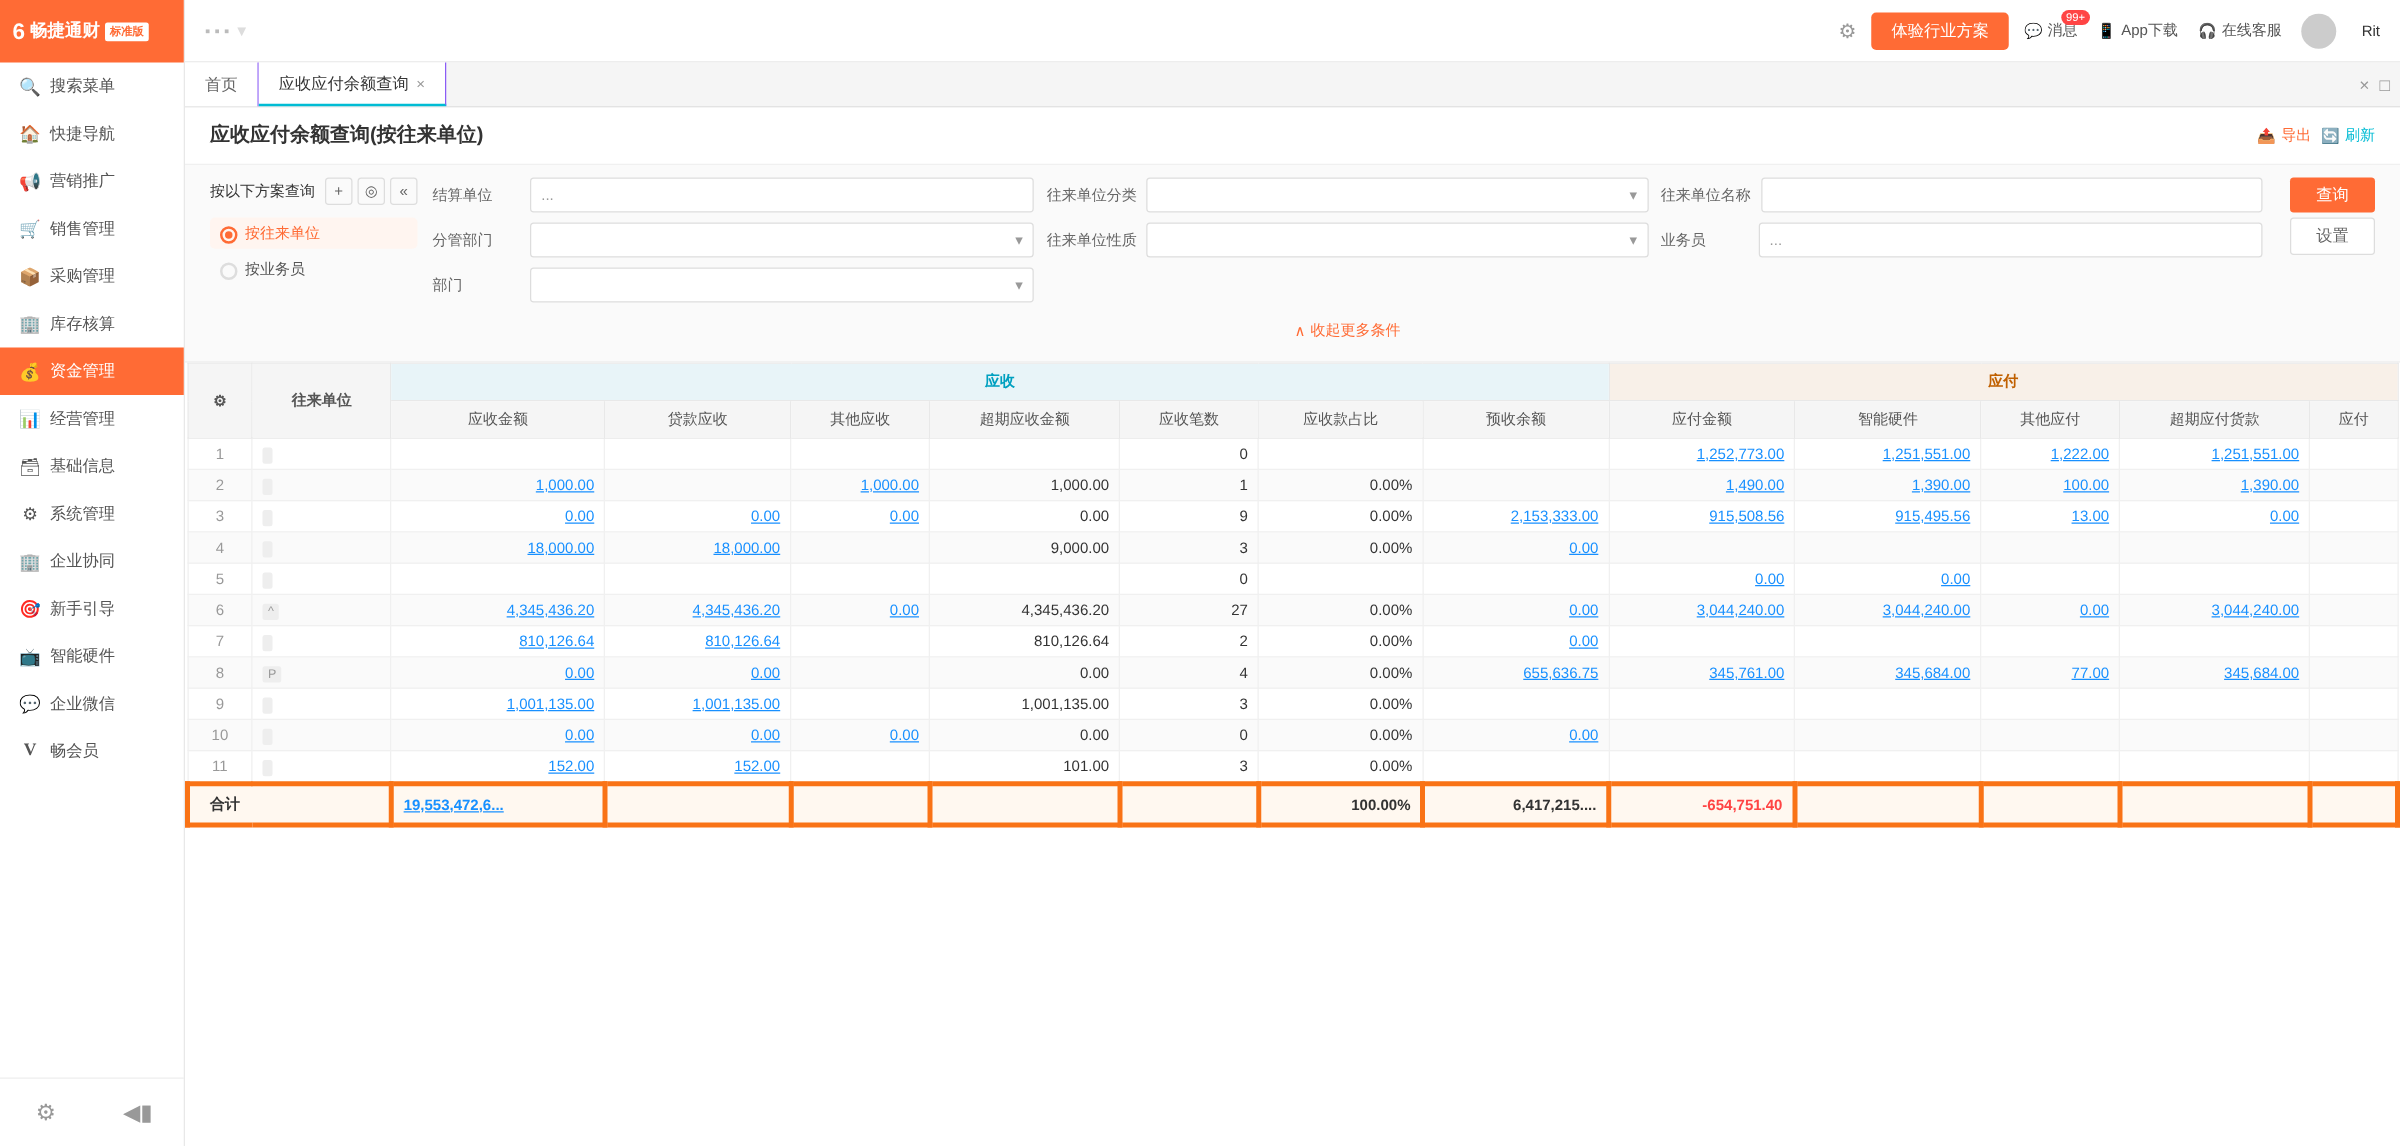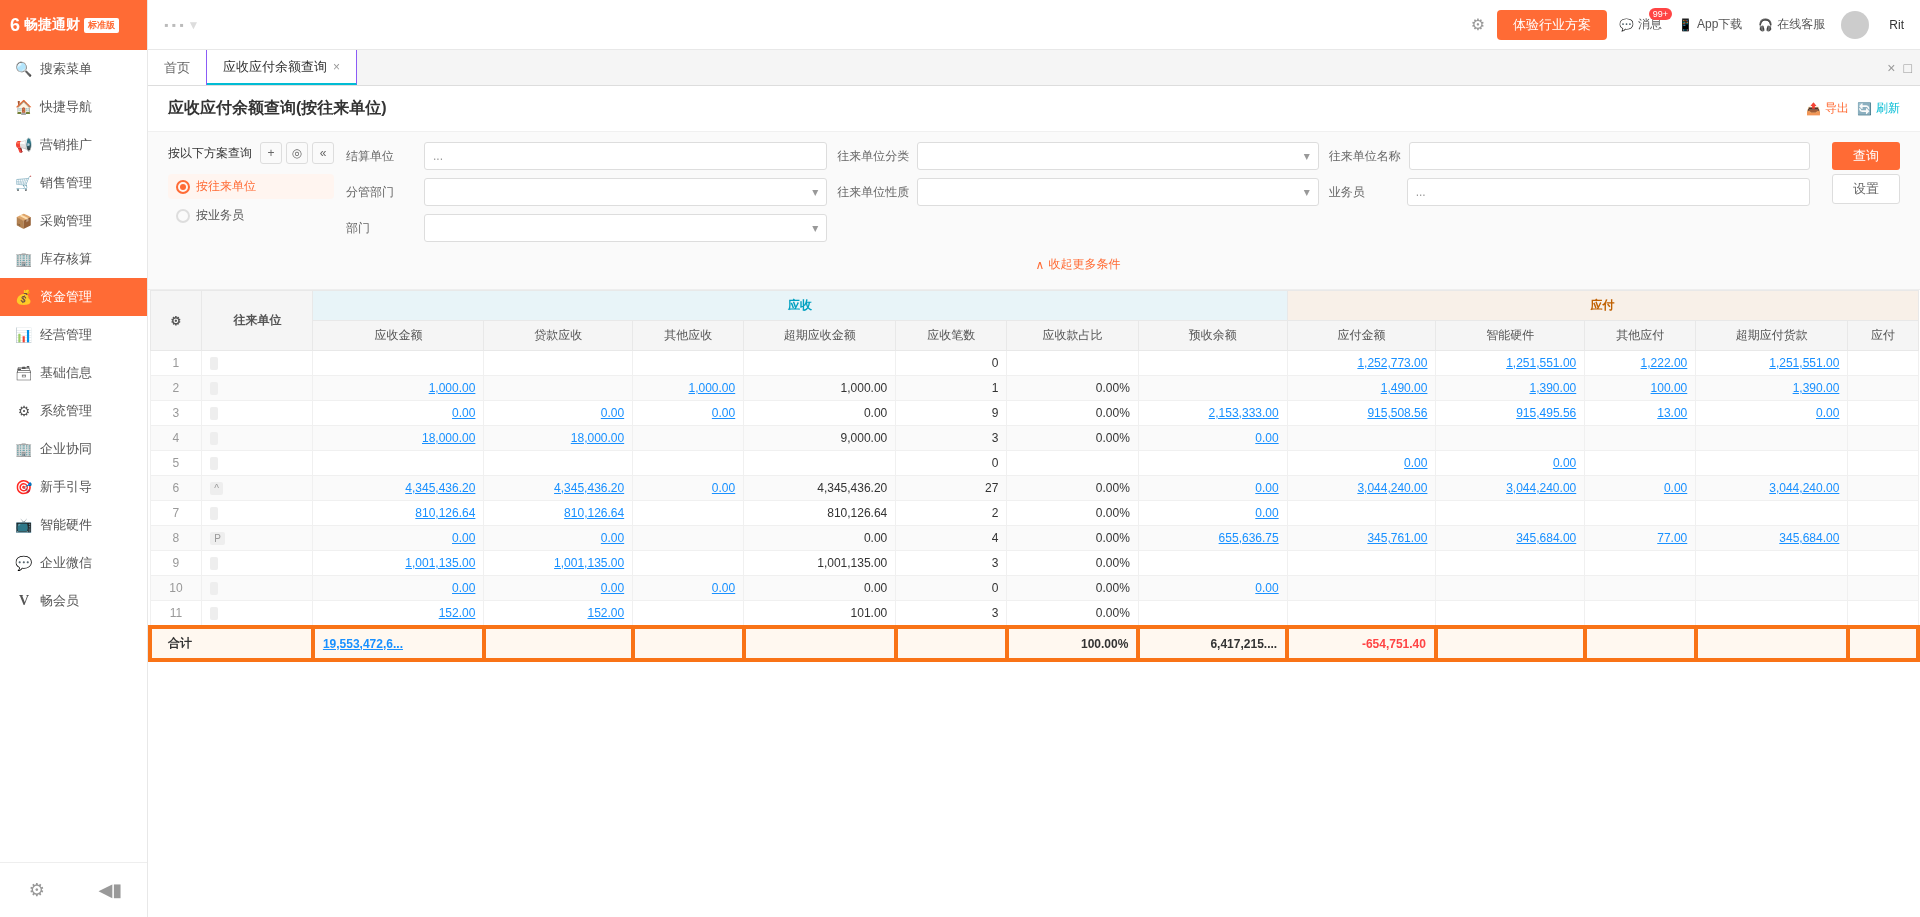--- a/index.html
+++ b/index.html
@@ -45,21 +45,21 @@
     .page-actions { display: flex; gap: 8px; }
     .btn-export { display: flex; align-items: center; gap: 4px; color: #ff6b35; cursor: pointer; font-size: 12px; }
     .btn-refresh { display: flex; align-items: center; gap: 4px; color: #00bcd4; cursor: pointer; font-size: 12px; }
 
     
     .filter-area { padding: 10px 20px; background: #fafafa; border-bottom: 1px solid #eee; }
     .filter-header { display: flex; align-items: center; gap: 8px; margin-bottom: 10px; }
     .filter-header-btns { display: flex; gap: 4px; }
     .filter-header-btn { width: 22px; height: 22px; display: flex; align-items: center; justify-content: center; border: 1px solid #ddd; border-radius: 3px; cursor: pointer; color: #666; font-size: 12px; }
     .filter-radio-group { display: flex; flex-direction: column; gap: 4px; min-width: 100px; }
-    .filter-radio-item { display: flex; align-items: center; gap: 6px; cursor: pointer; padding: 4px 8px; border-radius: 4px; }
+    .filter-radio-item { display: flex; align-items: flex-end; gap: 6px; cursor: pointer; padding: 4px 8px; border-radius: 4px; }
     .filter-radio-item.active { background: #fff5f0; }
     .filter-radio-dot { width: 14px; height: 14px; border-radius: 50%; border: 2px solid #ddd; display: flex; align-items: center; justify-content: center; }
     .filter-radio-dot.active { border-color: #ff6b35; }
     .filter-radio-dot.active::after { content: ''; width: 6px; height: 6px; border-radius: 50%; background: #ff6b35; }
     .filter-field { display: flex; align-items: center; gap: 8px; }
     .filter-field-label { color: #666; font-size: 12px; white-space: nowrap; min-width: 70px; }
     .filter-field-input { flex: 1; height: 28px; border: 1px solid #ddd; border-radius: 3px; padding: 0 8px; font-size: 12px; display: flex; align-items: center; justify-content: space-between; color: #999; cursor: pointer; background: #fff; }
     .filter-collapse { display: flex; align-items: center; justify-content: center; padding: 6px; cursor: pointer; color: #ff6b35; font-size: 12px; gap: 4px; }
     .filter-actions { display: flex; flex-direction: column; gap: 4px; margin-left: 10px; }
     .btn-query { background: #ff6b35; color: #fff; border: none; padding: 5px 20px; border-radius: 3px; cursor: pointer; font-size: 13px; }

